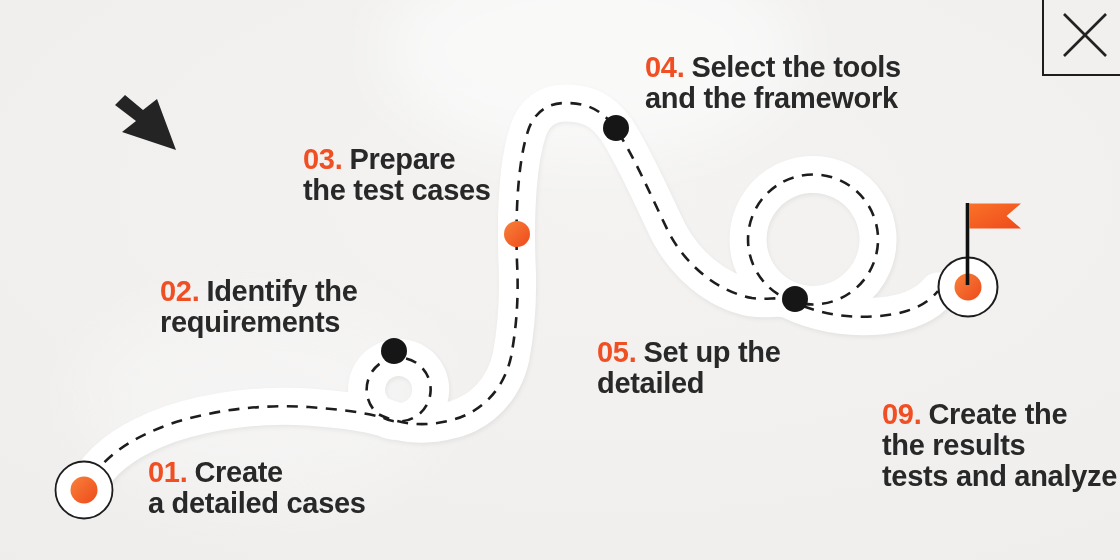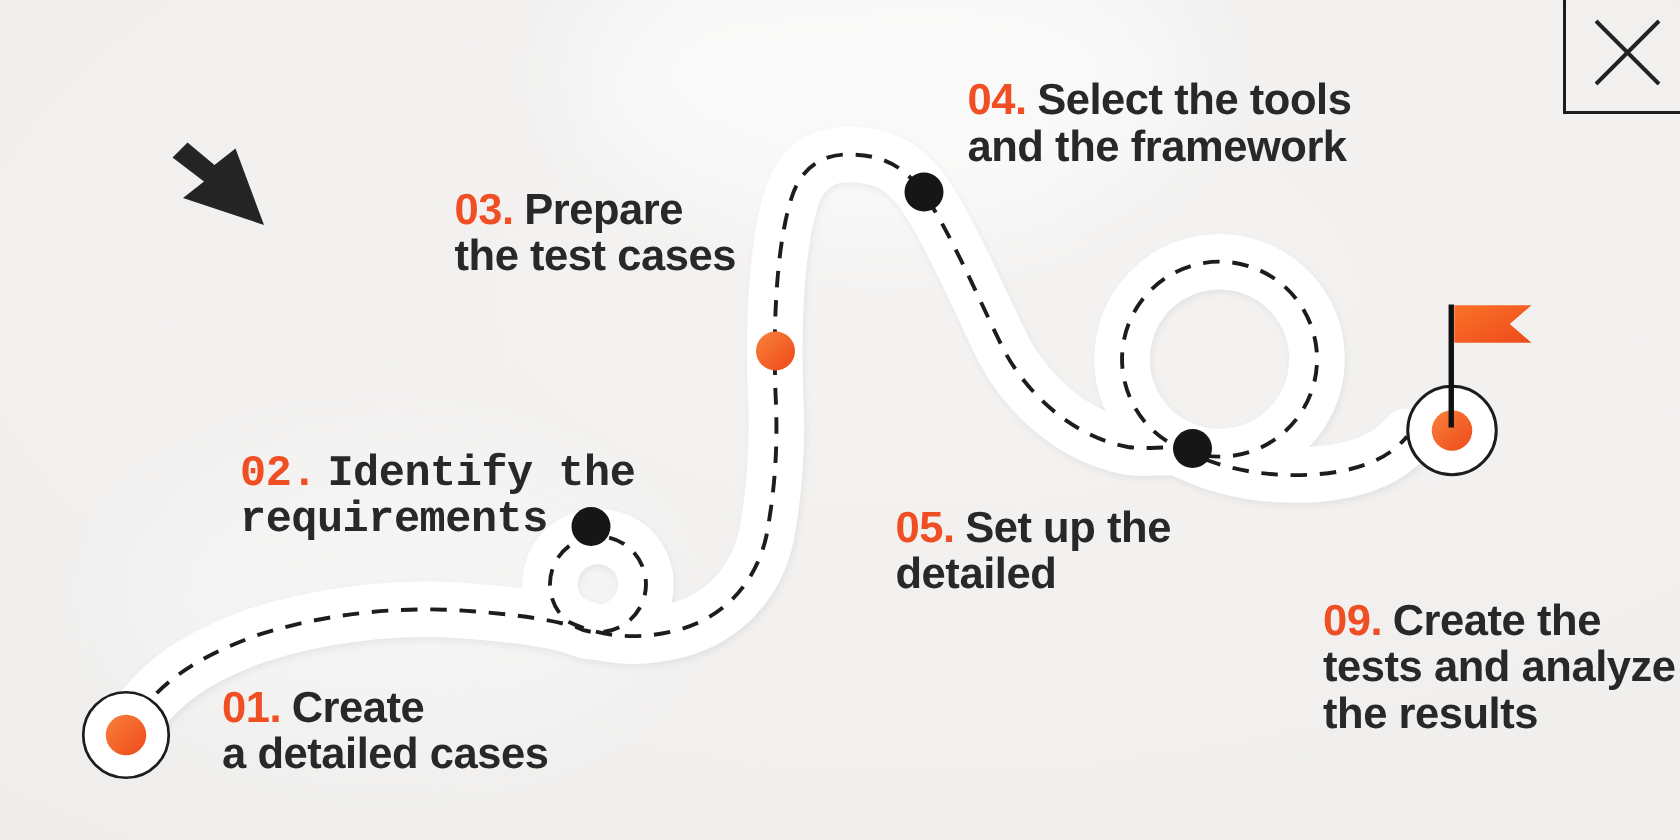--- a/index.html
+++ b/index.html
@@ -101,44 +101,44 @@
     <line x1="967.5" y1="203" x2="967.5" y2="285" stroke="#101010" stroke-width="3.6"></line>
 
     <polygon fill="#242424" points="125,95 143,110 157,99 176,150 122,132 136,121 115,105"></polygon>
   </svg>
 
   <div class="step" style="left:148px;top:457px;">
     <div class="line"><span class="num">01.</span><span>Create</span></div>
     <div class="line"><span>a detailed cases</span></div>
   </div>
 
-  <div class="step" style="left:160px;top:300px;font-family:Liberation Mono, monospace;">
+  <div class="step" style="left:160px;top:276px;">
     <div class="line"><span class="num">02.</span><span>Identify the</span></div>
     <div class="line"><span>requirements</span></div>
   </div>
 
-  <div class="step" style="left:303px;top:125px;">
+  <div class="step" style="left:303px;top:144px;">
     <div class="line"><span class="num">03.</span><span>Prepare</span></div>
     <div class="line"><span>the test cases</span></div>
   </div>
 
   <div class="step" style="left:645px;top:52px;">
     <div class="line"><span class="num">04.</span><span>Select the tools</span></div>
     <div class="line"><span>and the framework</span></div>
   </div>
 
   <div class="step" style="left:597px;top:337px;">
     <div class="line"><span class="num">05.</span><span>Set up the</span></div>
     <div class="line"><span>detailed</span></div>
   </div>
 
   <div class="step" style="left:882px;top:399px;">
     <div class="line"><span class="num">09.</span><span>Create the</span></div>
+    <div class="line"><span>the results</span></div>
     <div class="line"><span>tests and analyze</span></div>
-    <div class="line"><span>the results</span></div>
   </div>
 
   <div class="close-box">
     <svg width="44" height="44" viewBox="0 0 44 44">
       <line x1="1" y1="1" x2="43" y2="43"></line>
       <line x1="43" y1="1" x2="1" y2="43"></line>
     </svg>
   </div>
 
 </div>

